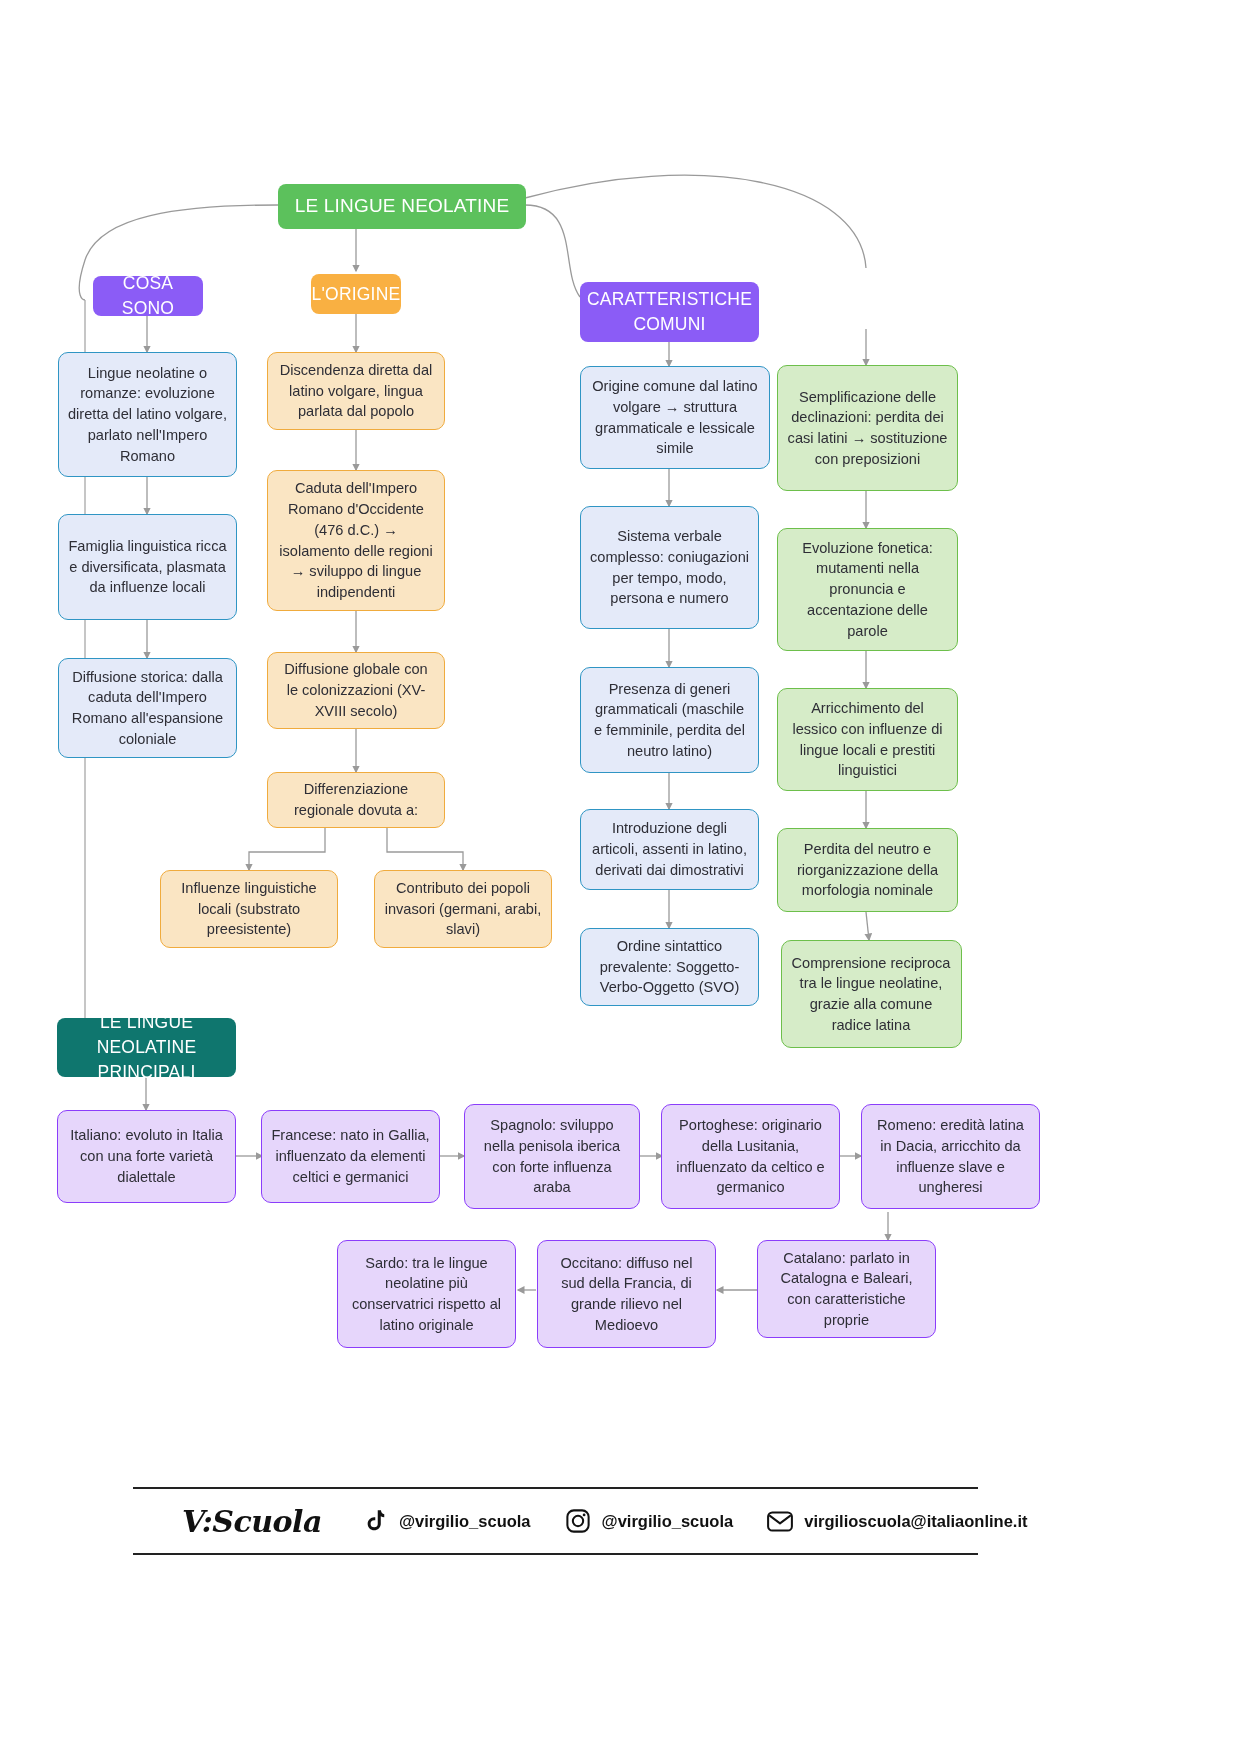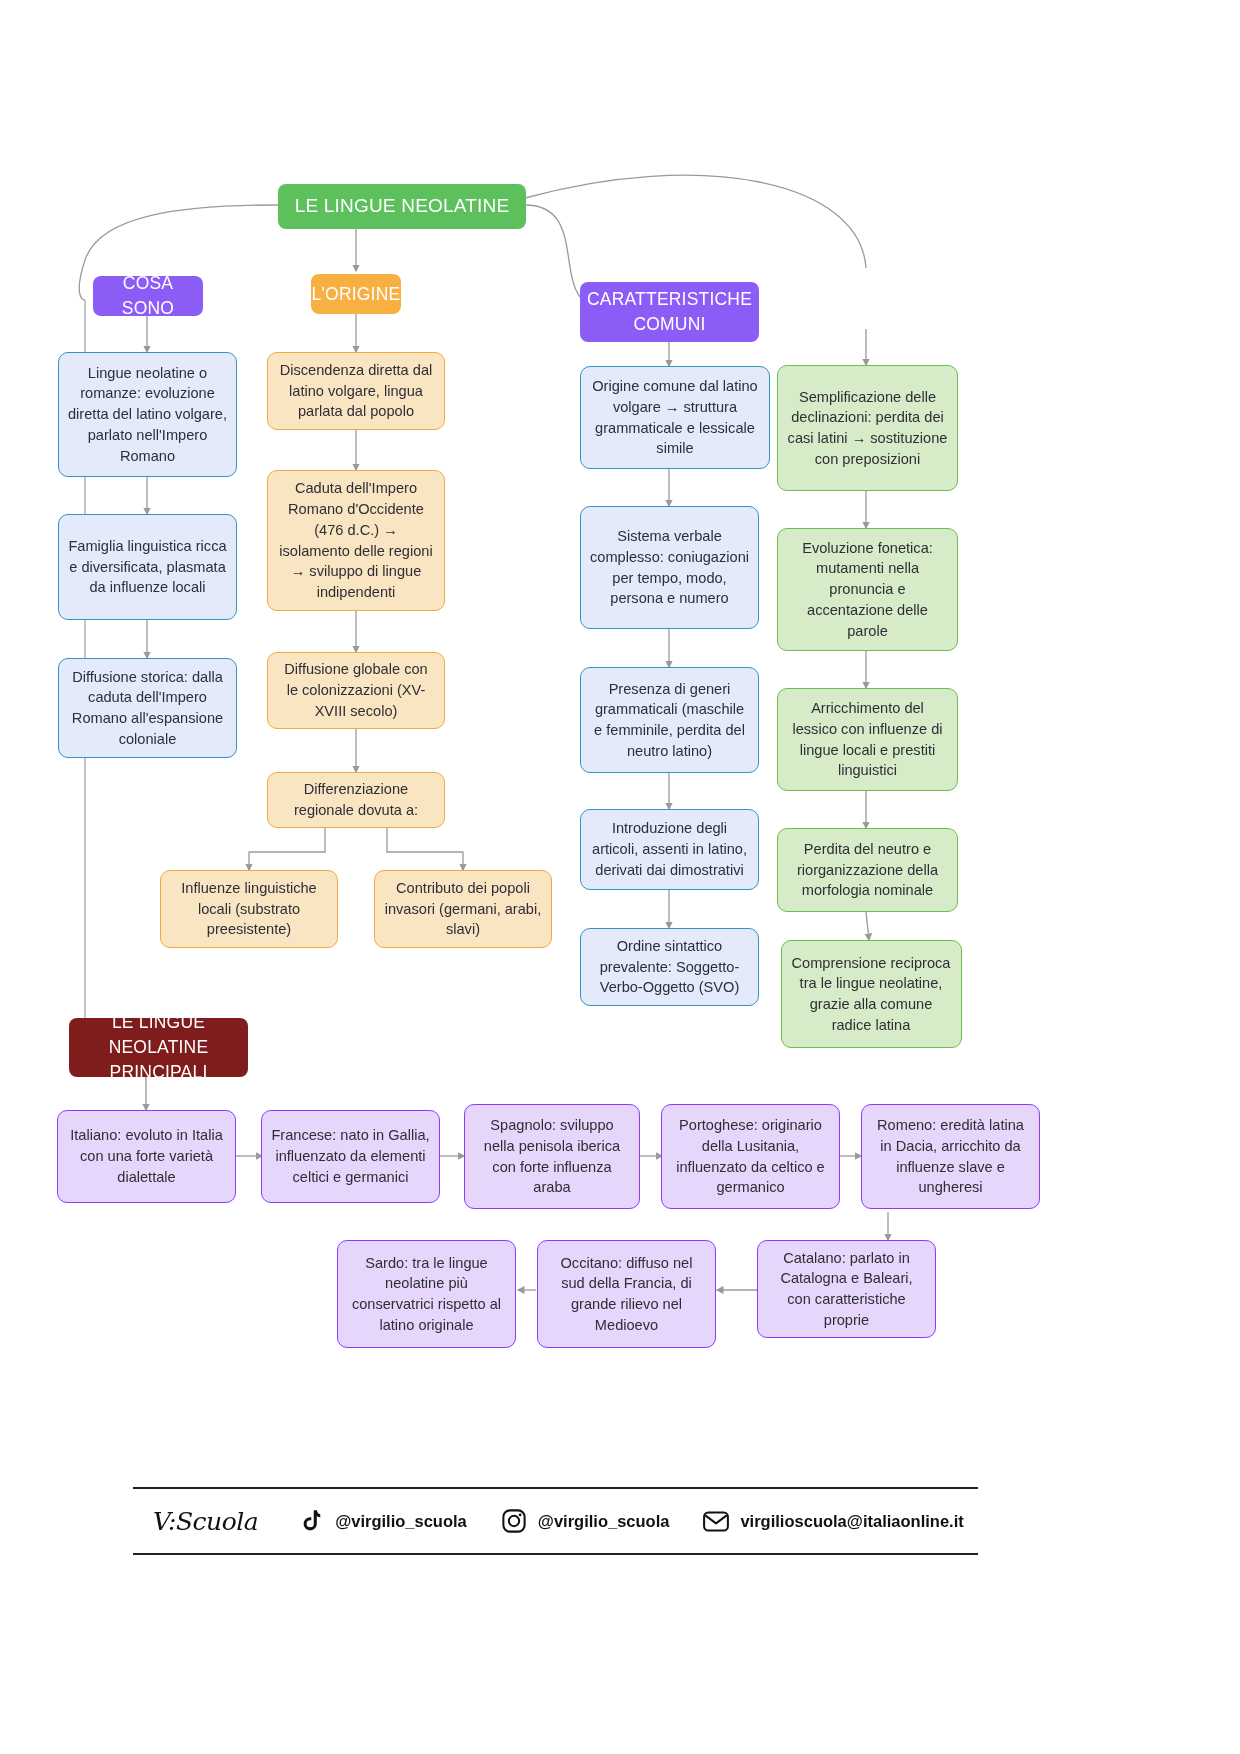--- a/index.html
+++ b/index.html
@@ -39,21 +39,21 @@
     letter-spacing: .2px;
     border-radius: 8px;
   }
   .pill-root {
     background: #5cc15c;
     font-size: 19px;
   }
   .pill-blue { background: #8b5cf6; }
   .pill-orange { background: #f9b042; }
   .pill-green { background: #5cc15c; }
-  .pill-purple { background: #7f1d1d; margin-left: 12px; }
+  .pill-purple { background: #0f766e; }
 
   
   .card {
     font-size: 14.6px;
     color: #2e2e36;
     border-width: 1.6px;
     border-style: solid;
     border-radius: 10px;
   }
   .card-blue {
@@ -82,24 +82,24 @@
     border-top: 2px solid #222;
     border-bottom: 2px solid #222;
     height: 68px;
     display: flex;
     align-items: center;
     z-index: 3;
   }
   .footer-logo {
     font-family: "DejaVu Serif", serif;
     font-style: italic;
-    font-weight: normal;
-    font-size: 25px;
+    font-weight: bold;
+    font-size: 30px;
     color: #111;
-    margin-left: 20px;
+    margin-left: 49px;
     margin-right: 40px;
     letter-spacing: -0.5px;
     white-space: nowrap;
   }
   .footer-item {
     display: flex;
     align-items: center;
     margin-right: 34px;
     font-size: 16.5px;
     font-weight: bold;

